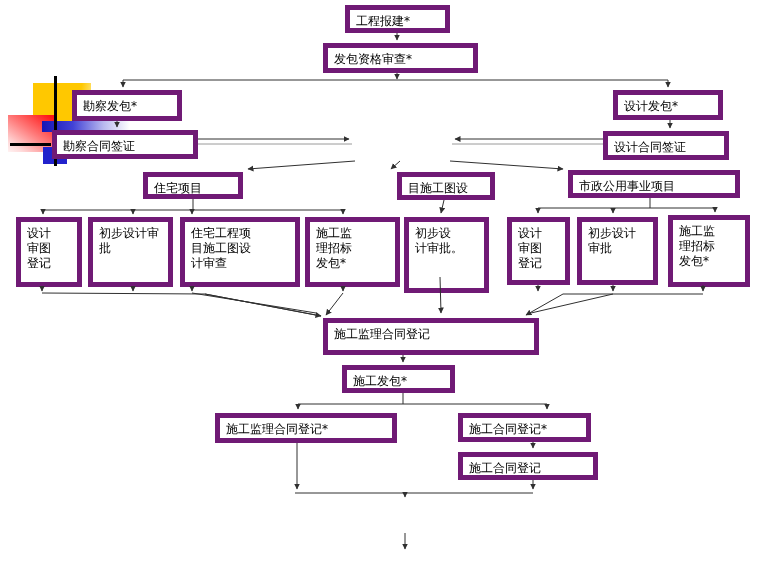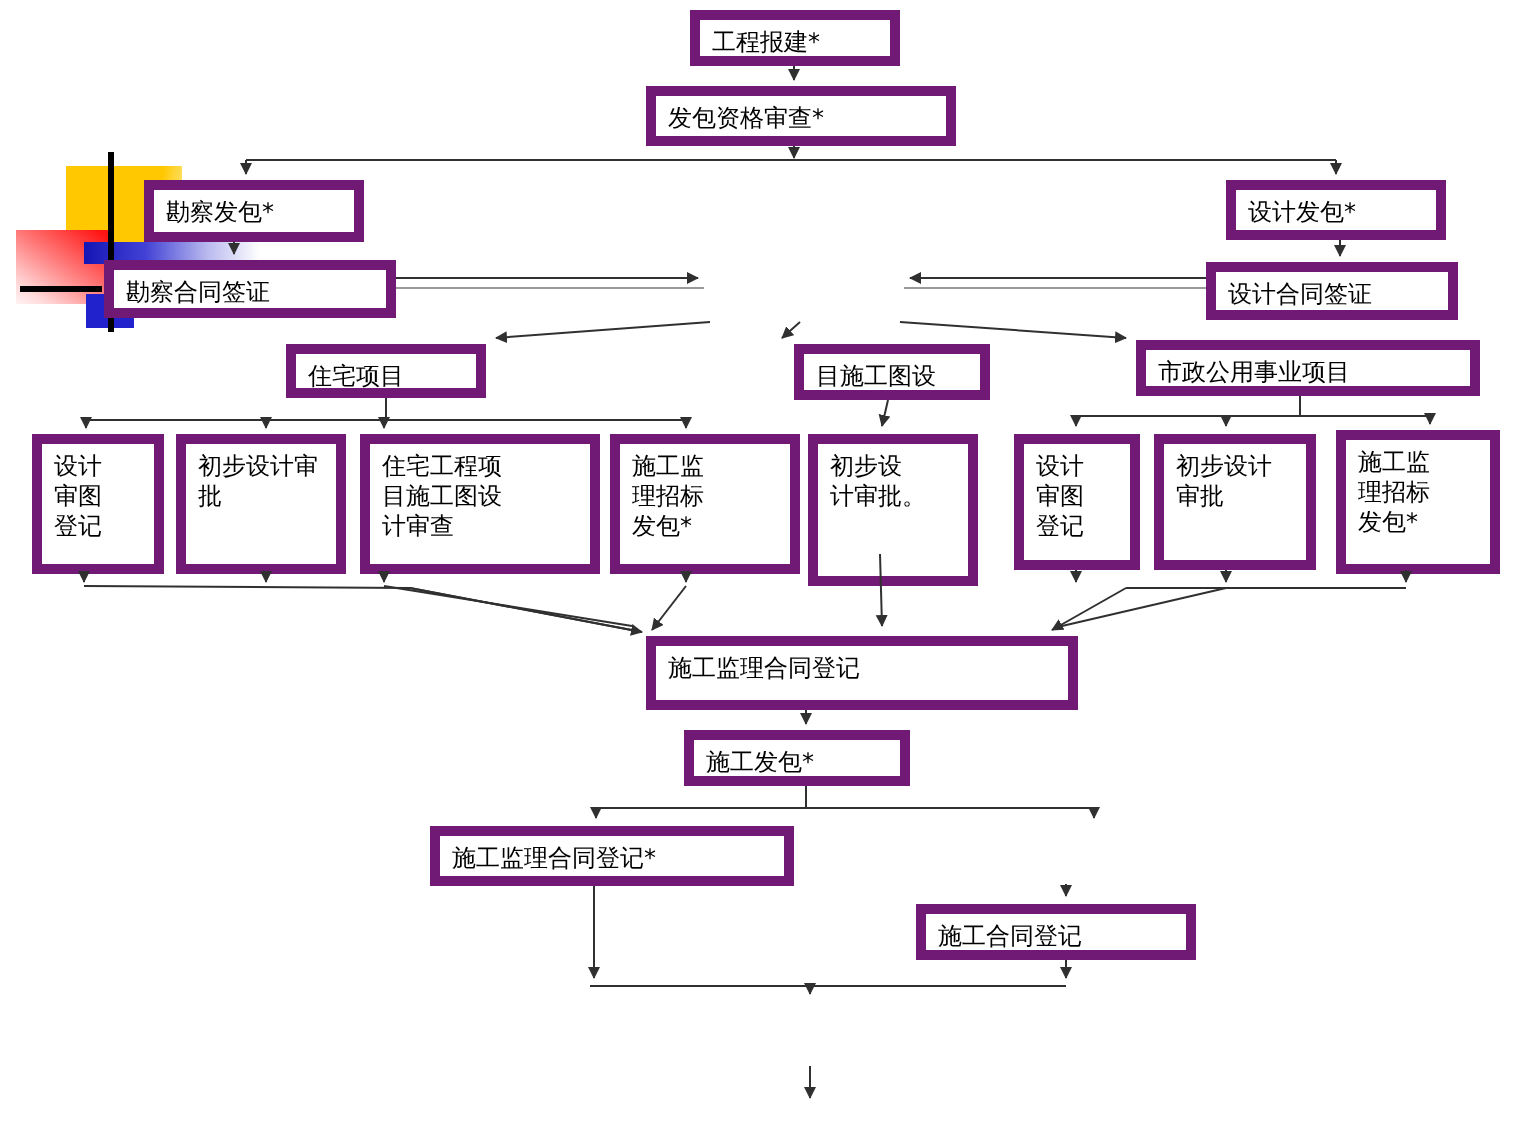--- a/index.html
+++ b/index.html
@@ -57,20 +57,21 @@
 审图
 登记</div>
   <div class="node" style="left:577px;top:217px;width:81px;height:68px">初步设计审批</div>
   <div class="node" style="left:668px;top:215px;width:82px;height:72px">施工监
 理招标
 发包*</div>
 
   <div class="node" style="left:323px;top:318px;width:216px;height:37px">施工监理合同登记</div>
   <div class="node" style="left:342px;top:365px;width:113px;height:28px">施工发包*</div>
   <div class="node" style="left:215px;top:413px;width:182px;height:30px">施工监理合同登记*</div>
+  <div class="node" style="left:458px;top:413px;width:133px;height:29px">施工合同登记*</div>
   <div class="node" style="left:458px;top:452px;width:140px;height:28px">施工合同登记</div>
 
   <svg class="wires" width="760" height="564">
     <defs>
       <marker id="ah" markerWidth="7" markerHeight="7" refX="5.5" refY="3" orient="auto">
         <path d="M0,0 L6,3 L0,6 z" fill="#303030"></path>
       </marker>
     </defs>
     <g stroke="#303030" stroke-width="1" fill="none">
 

